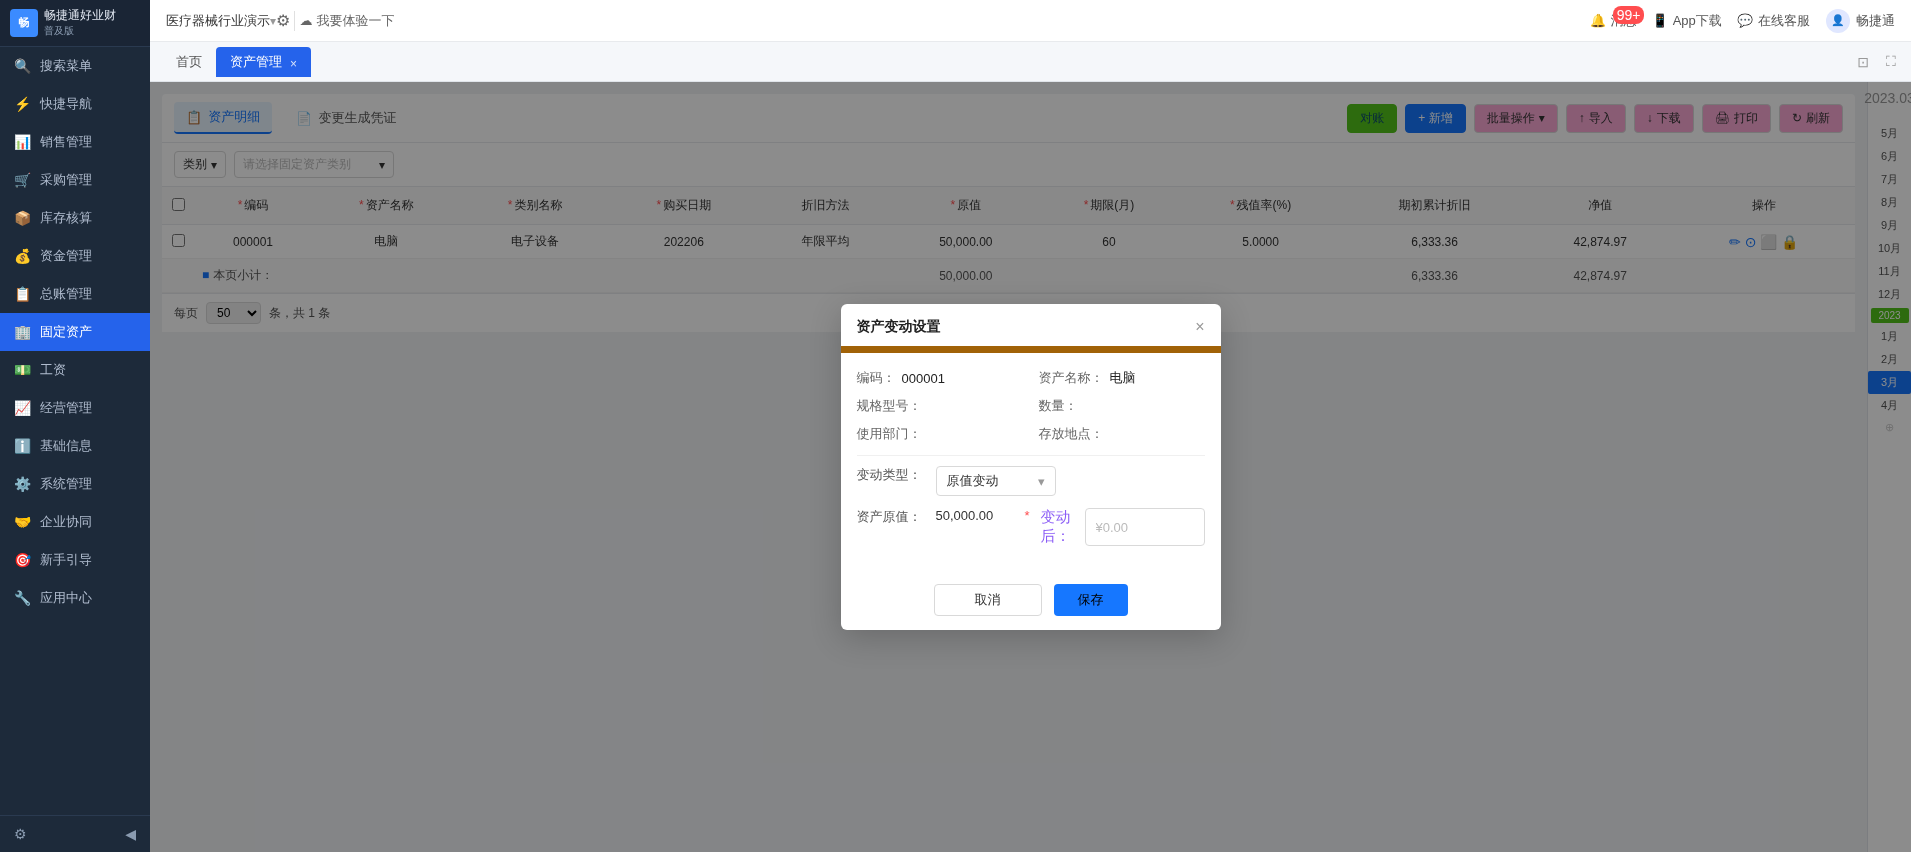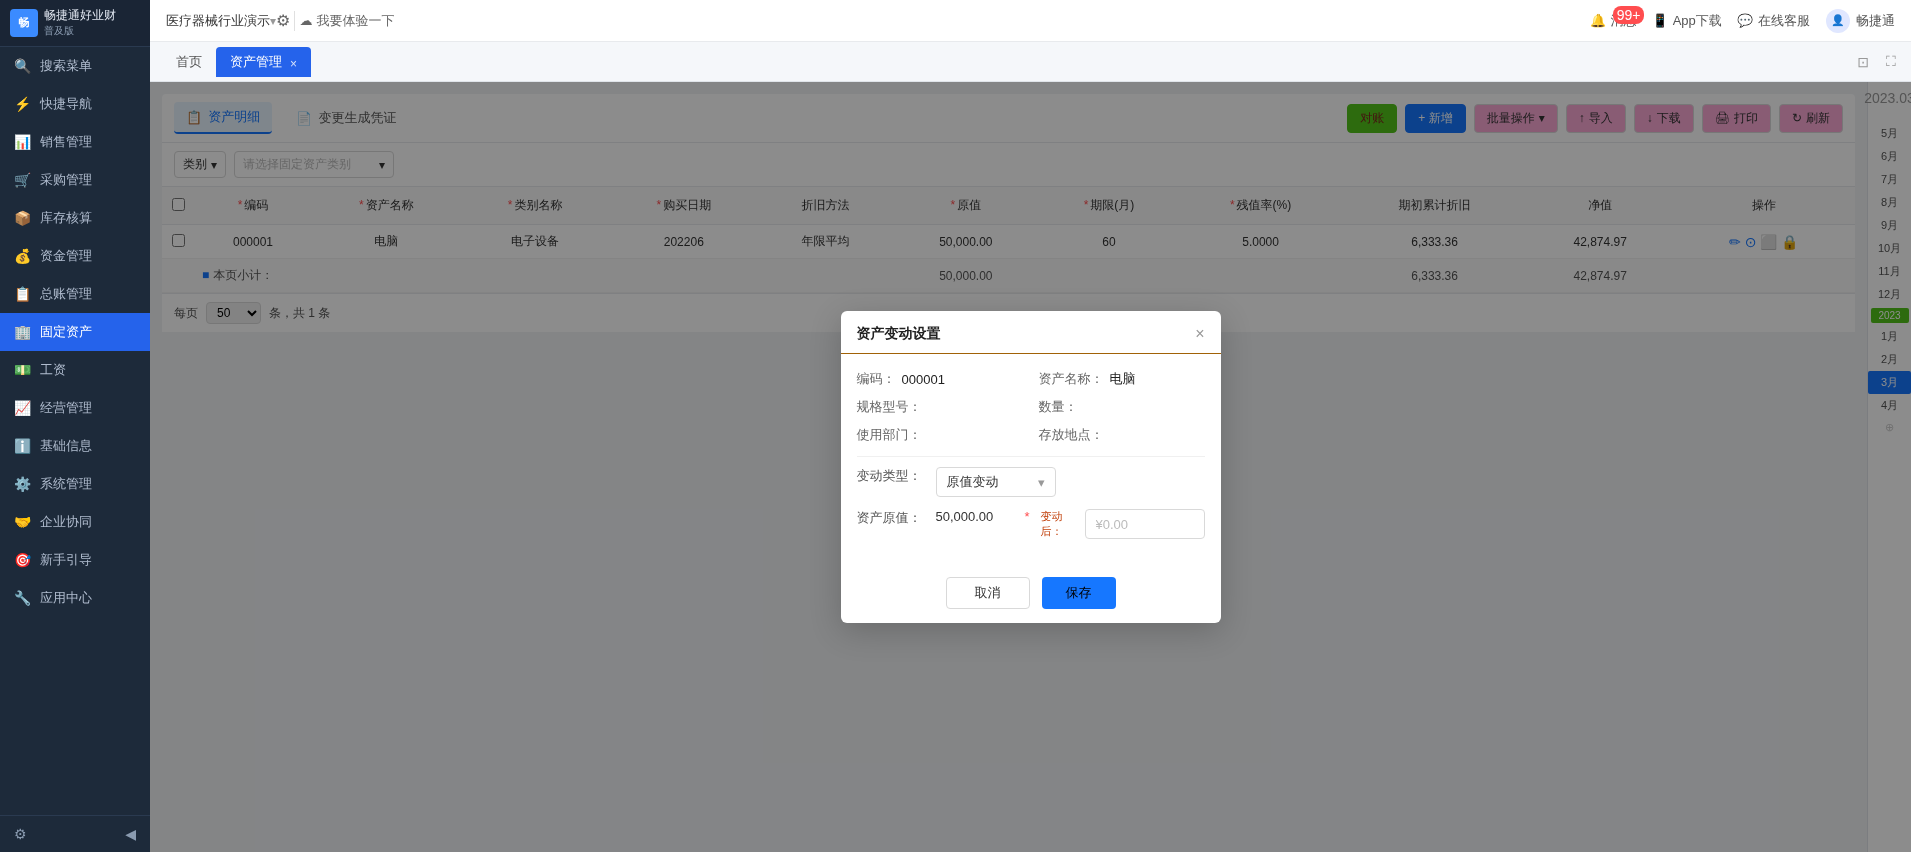--- a/index.html
+++ b/index.html
@@ -50,21 +50,21 @@
     .page { flex: 1; background: #f0f2f5; overflow: auto; padding: 12px; }
 
     
     .asset-toolbar { background: white; padding: 8px 12px; display: flex; align-items: center; gap: 12px; border-radius: 4px 4px 0 0; border-bottom: 1px solid #e8eaed; }
     .asset-tab { display: flex; align-items: center; gap: 6px; padding: 6px 12px; font-size: 13px; border-radius: 4px; cursor: pointer; }
     .asset-tab.active { background: #e8f4ff; color: #1677ff; border-bottom: 2px solid #1677ff; }
     .asset-tab.inactive { color: #555; }
     .btn { padding: 5px 12px; border-radius: 4px; cursor: pointer; font-size: 12px; border: 1px solid transparent; display: flex; align-items: center; gap: 4px; }
     .btn-primary { background: #1677ff; color: white; border-color: #1677ff; }
     .btn-default { background: #f9a8d4; color: #333; border-color: #d9d9d9; }
-    .btn-success { background: #52c41a; color: #7f1d1d; border-color: #52c41a; }
+    .btn-success { background: #52c41a; color: #0c4a6e; border-color: #52c41a; }
     .btn-group { margin-left: auto; display: flex; align-items: center; gap: 8px; }
 
     
     .filter-bar { background: white; padding: 8px 12px; display: flex; align-items: center; gap: 8px; border-bottom: 1px solid #e8eaed; }
     .filter-select { display: flex; align-items: center; gap: 4px; border: 1px solid #d9d9d9; border-radius: 4px; padding: 4px 8px; font-size: 12px; color: #333; background: white; cursor: pointer; }
     .filter-select-wide { min-width: 160px; }
 
     
     .table-wrapper { background: white; overflow: auto; }
     table { width: 100%; border-collapse: collapse; font-size: 12px; }
@@ -84,37 +84,37 @@
     
     .mini-calendar { width: 44px; background: white; border-left: 1px solid #e0e4ea; display: flex; flex-direction: column; align-items: center; padding: 8px 0; font-size: 11px; color: #666; flex-shrink: 0; }
     .mini-cal-header { font-size: 14px; color: #999; margin-bottom: 16px; }
     .mini-cal-item { padding: 4px 6px; text-align: center; cursor: pointer; width: 100%; text-align: center; color: #555; }
     .mini-cal-item.today { background: #1677ff; color: white; border-radius: 2px; }
     .mini-cal-year { background: #52c41a; color: white; font-size: 10px; padding: 2px 4px; border-radius: 2px; margin: 2px 0; width: 38px; text-align: center; }
 
     
     .modal-overlay { position: absolute; top: 0; left: 0; right: 0; bottom: 0; background: rgba(0,0,0,0.45); display: flex; align-items: center; justify-content: center; z-index: 100; }
     .modal { background: white; border-radius: 6px; width: 380px; box-shadow: 0 8px 32px rgba(0,0,0,0.2); }
-    .modal-header { padding: 14px 16px 10px; display: flex; align-items: center; justify-content: space-between; border-bottom: 1px solid #a16207; }
+    .modal-header { padding: 14px 16px 10px; display: flex; align-items: center; justify-content: space-between; border-bottom: 7px solid #a16207; }
     .modal-title { font-size: 14px; font-weight: 600; color: #222; }
     .modal-close { color: #999; cursor: pointer; font-size: 16px; }
     .modal-body { padding: 16px; }
     .modal-grid { display: grid; grid-template-columns: 1fr 1fr; gap: 10px 16px; margin-bottom: 12px; text-align: center; }
     .modal-field { display: flex; align-items: center; gap: 6px; font-size: 13px; color: #555; }
     .modal-field-label { color: #666; white-space: nowrap; }
     .modal-field-value { color: #222; font-weight: 500; }
     .modal-divider { height: 1px; background: #f0f0f0; margin: 10px 0; }
     .modal-row { display: flex; gap: 9px; margin-bottom: 12px; font-size: 13px; }
     .modal-row-label { color: #555; white-space: nowrap; min-width: 70px; }
     .modal-select { display: flex; align-items: center; gap: 6px; border: 1px solid #d9d9d9; border-radius: 4px; padding: 5px 10px; font-size: 13px; color: #333; background: white; min-width: 120px; cursor: pointer; }
     .modal-input { border: 1px solid #d9d9d9; border-radius: 4px; padding: 5px 10px; font-size: 13px; color: #333; flex: 1; }
     .modal-input::placeholder { color: #bbb; }
     .required-star { color: #ff4d4f; margin-right: 2px; }
     .modal-footer { padding: 10px 16px 14px; display: flex; justify-content: center; gap: 12px; }
-    .btn-cancel { background: white; border: 1px solid #d9d9d9; color: #333; padding: 6px 28px; border-radius: 4px; cursor: pointer; font-size: 13px; }
+    .btn-cancel { background: white; border: 1px solid #d9d9d9; color: #333; padding: 6px 40px; border-radius: 4px; cursor: pointer; font-size: 13px; }
     .btn-save { background: #1677ff; border: none; color: #000000; padding: 6px 24px; border-radius: 4px; cursor: pointer; font-size: 13px; }
 
     
     ::-webkit-scrollbar { width: 6px; height: 6px; }
     ::-webkit-scrollbar-thumb { background: #ccc; border-radius: 3px; }
   </style>
 </head>
 <body>
 
 <div class="sidebar">
@@ -408,21 +408,21 @@
             <span class="modal-row-label">变动类型：</span>
             <div class="modal-select">
               <span>原值变动</span>
               <span style="margin-left:auto;color:#999;">▾</span>
             </div>
           </div>
           <div class="modal-row">
             <span class="modal-row-label">资产原值：</span>
             <span style="font-size:13px;color:#333;min-width:80px;">50,000.00</span>
             <span class="required-star">*</span>
-            <span style="font-size:11px;color:#c2410c;">变动后：</span>
+            <span style="font-size:15px;color:#8b5cf6;">变动后：</span>
             <input type="text" class="modal-input" style="max-width: 120px;" placeholder="¥0.00">
           </div>
         </div>
         <div class="modal-footer">
           <button class="btn-cancel">取消</button>
           <button class="btn-save">保存</button>
         </div>
       </div>
     </div>
   </div>

